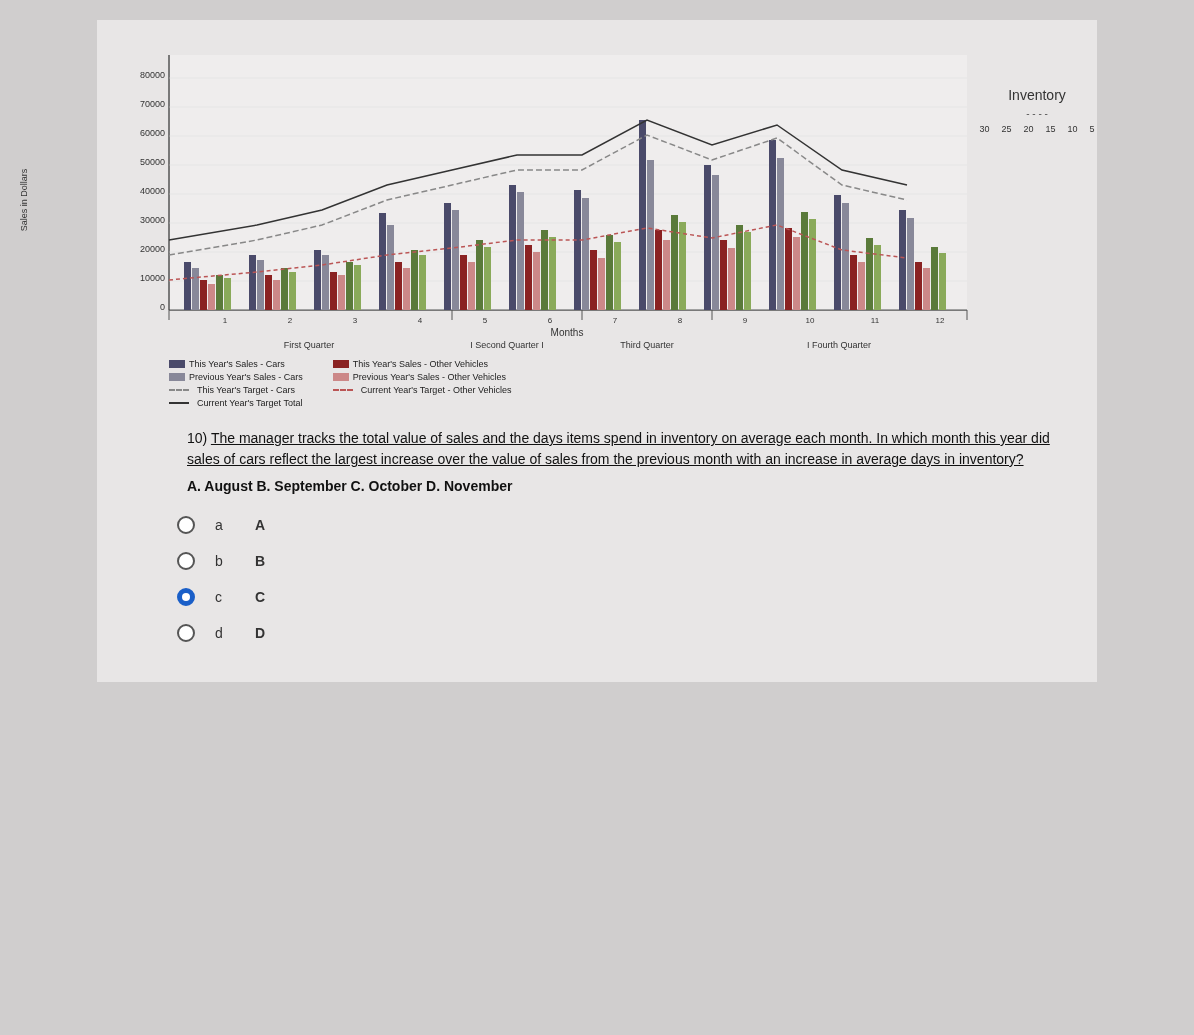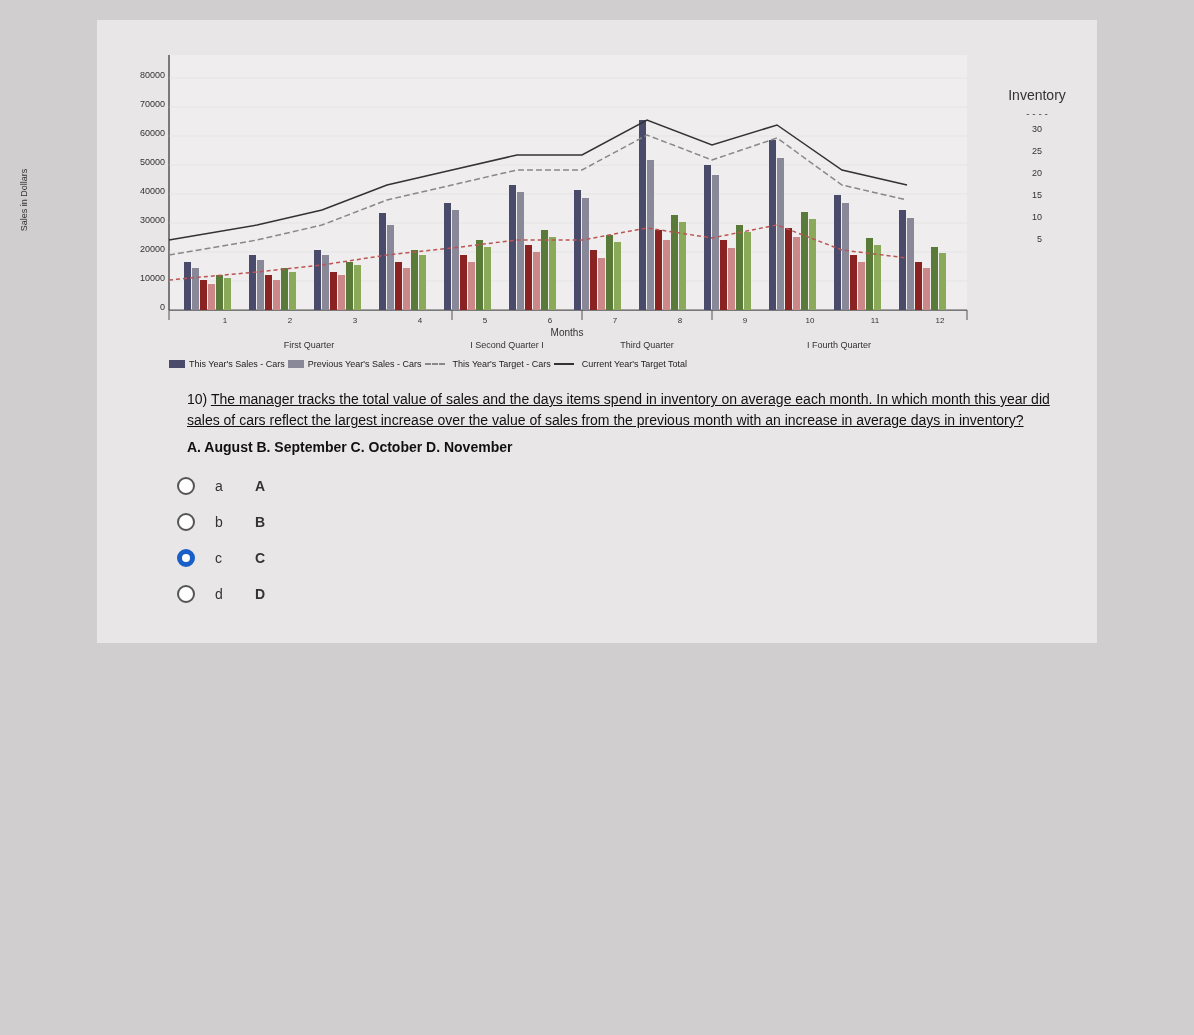--- a/index.html
+++ b/index.html
@@ -30,21 +30,21 @@
       margin-bottom: 5px;
       color: #111;
     }
     .legend-area {
       display: flex;
       gap: 30px;
       margin-top: 8px;
       font-size: 9px;
       color: #222;
     }
-    .legend-col { display: flex; gap: 3px; }
+    .legend-col { display: flex; flex-direction: column; gap: 3px; }
     .legend-item { display: flex; align-items: center; gap: 4px; }
     .legend-box {
       width: 16px; height: 8px; display: inline-block;
     }
     
     .inventory-sidebar {
       width: 60px;
       display: flex;
       flex-direction: column;
       align-items: center;
@@ -57,21 +57,21 @@
       text-align: center;
       margin-top: 47px;
     }
     .inventory-dashes {
       font-size: 10px;
       color: #555;
       margin-bottom: 5px;
     }
     .inventory-scale {
       display: flex;
-      flex-direction: column;
+      flex-direction: row;
       align-items: flex-end;
       gap: 12px;
       font-size: 9px;
       color: #333;
     }
     
     .question-area {
       margin-top: 20px;
       padding-left: 60px;
       font-size: 14px;
@@ -309,20 +309,34 @@
           </div>
           <div class="legend-item">
             <span style="display:inline-block;width:20px;border-top:2px dashed #888;margin-right:4px;"></span>
             <span>This Year's Target - Cars</span>
           </div>
           <div class="legend-item">
             <span style="display:inline-block;width:20px;border-top:2px solid #333;margin-right:4px;"></span>
             <span>Current Year's Target Total</span>
           </div>
         </div>
+        <div class="legend-col">
+          <div class="legend-item">
+            <span class="legend-box" style="background:#8a2222;"></span>
+            <span>This Year's Sales - Other Vehicles</span>
+          </div>
+          <div class="legend-item">
+            <span class="legend-box" style="background:#cc8888;"></span>
+            <span>Previous Year's Sales - Other Vehicles</span>
+          </div>
+          <div class="legend-item">
+            <span style="display:inline-block;width:20px;border-top:2px dashed #bb5555;margin-right:4px;"></span>
+            <span>Current Year's Target - Other Vehicles</span>
+          </div>
+        </div>
       </div>
     </div>
 
     <div class="inventory-sidebar">
       <div class="inventory-title">Inventory</div>
       <div class="inventory-dashes">- - - -</div>
       <div class="inventory-scale">
         <span>30</span>
         <span>25</span>
         <span>20</span>

